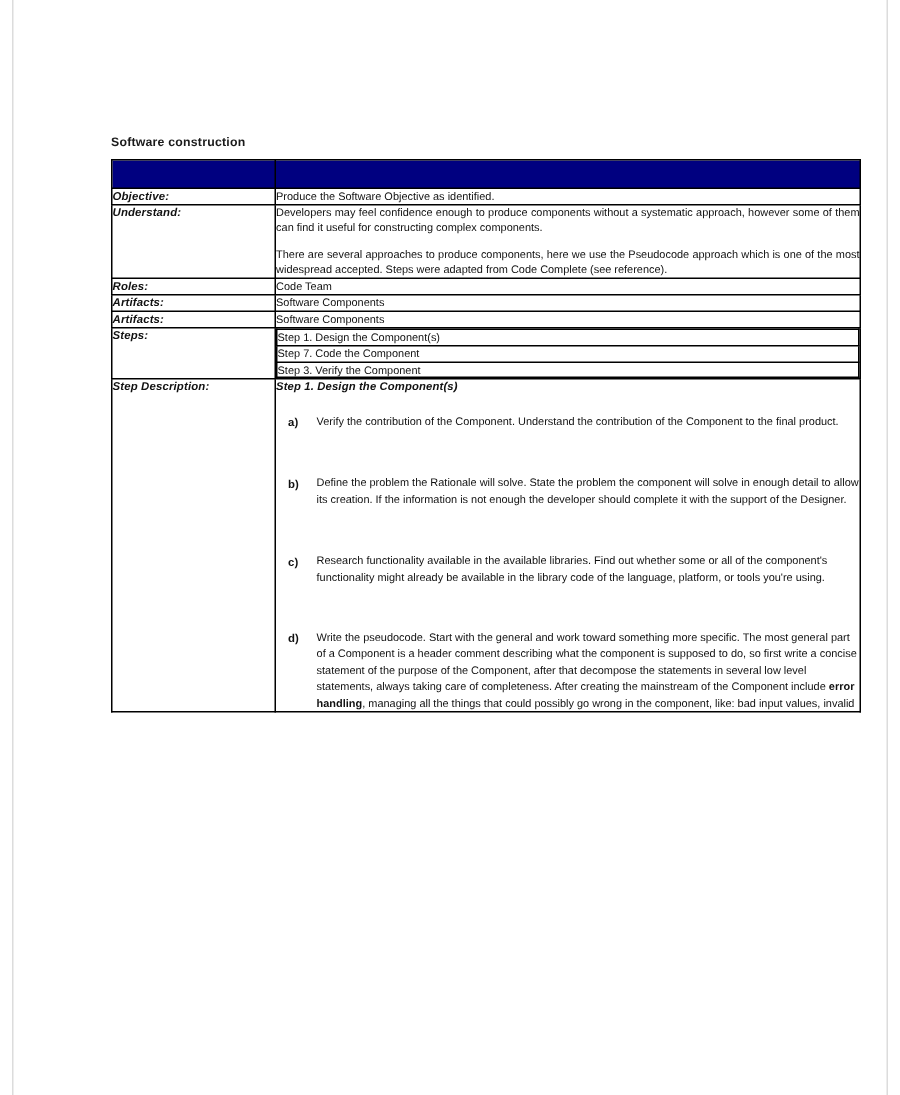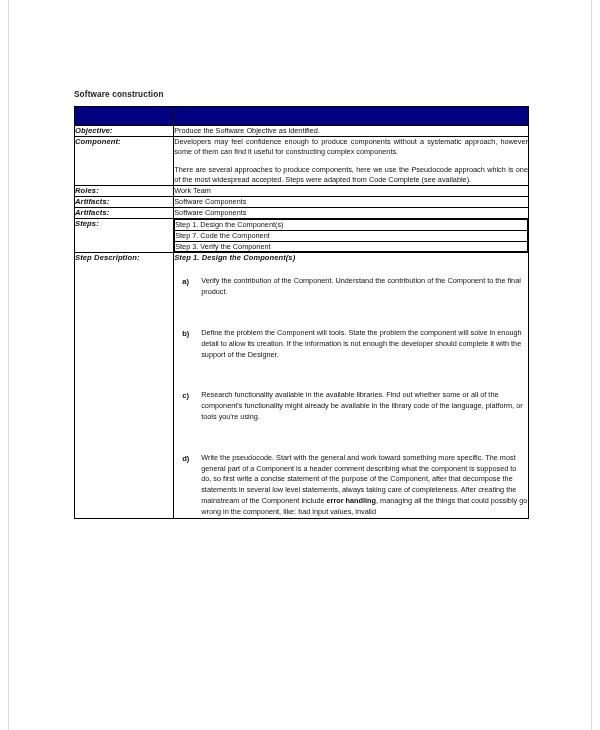--- a/index.html
+++ b/index.html
@@ -37,21 +37,21 @@
     color: #1a1a1a;
     letter-spacing: 0.15px;
     white-space: nowrap;
   }
 
   
   #process-table {
     position: absolute;
     left: 65px;
     top: 106px;
-    width: 455px;
+    width: 500px;
     border-collapse: collapse;
     table-layout: fixed;
   }
   #process-table td {
     border: 1px solid #000000;
     vertical-align: top;
     padding: 0;
   }
 
   .col-label { width: 99px; }
@@ -174,30 +174,30 @@
         <td class="banner-cell"></td>
         <td class="banner-cell"></td>
       </tr>
 
       <tr>
         <td class="label-cell">Objective:</td>
         <td class="single-line">Produce the Software Objective as identified.</td>
       </tr>
 
       <tr>
-        <td class="label-cell">Component:</td>
+        <td class="label-cell">Understand:</td>
         <td class="value-cell">
           <p>Developers may feel confidence enough to produce components without a systematic approach, however some of them can find it useful for constructing complex components.</p>
-          <p>There are several approaches to produce components, here we use the Pseudocode approach which is one of the most widespread accepted. Steps were adapted from Code Complete (see available).</p>
+          <p>There are several approaches to produce components, here we use the Pseudocode approach which is one of the most widespread accepted. Steps were adapted from Code Complete (see reference).</p>
         </td>
       </tr>
 
       <tr>
         <td class="label-cell">Roles:</td>
-        <td class="single-line">Work Team</td>
+        <td class="single-line">Code Team</td>
       </tr>
 
       <tr>
         <td class="label-cell">Artifacts:</td>
         <td class="single-line">Software Components</td>
       </tr>
 
       <tr>
         <td class="label-cell">Artifacts:</td>
         <td class="single-line">Software Components</td>
@@ -230,21 +230,21 @@
 
           <ul class="desc-list">
 
             <li class="desc-item">
               <span class="desc-marker">a)</span>
               <span class="lead">Verify the contribution of the Component</span><span>. Understand the contribution of the Component to the final product.</span>
             </li>
 
             <li class="desc-item">
               <span class="desc-marker">b)</span>
-              <span class="lead">Define the problem the Component will tools</span><span>. State the problem the component will solve in enough detail to allow its creation. If the information is not enough the developer should complete it with the support of the Designer.</span>
+              <span class="lead">Define the problem the Rationale will solve</span><span>. State the problem the component will solve in enough detail to allow its creation. If the information is not enough the developer should complete it with the support of the Designer.</span>
             </li>
 
             <li class="desc-item">
               <span class="desc-marker">c)</span>
               <span class="lead">Research functionality available in the available libraries</span><span>. Find out whether some or all of the component's functionality might already be available in the library code of the language, platform, or tools you're using.</span>
             </li>
 
             <li class="desc-item">
               <span class="desc-marker">d)</span>
               <span class="lead">Write the pseudocode.</span><span> Start with the general and work toward something more specific. The most general part of a Component is a header comment describing what the component is supposed to do, so first write a concise statement of the purpose of the Component, after that decompose the statements in several low level statements, always taking care of completeness. After creating the mainstream of the Component include </span><span class="inline-bold">error handling</span><span>, managing all the things that could possibly go wrong in the component, like: bad input values, invalid</span>

